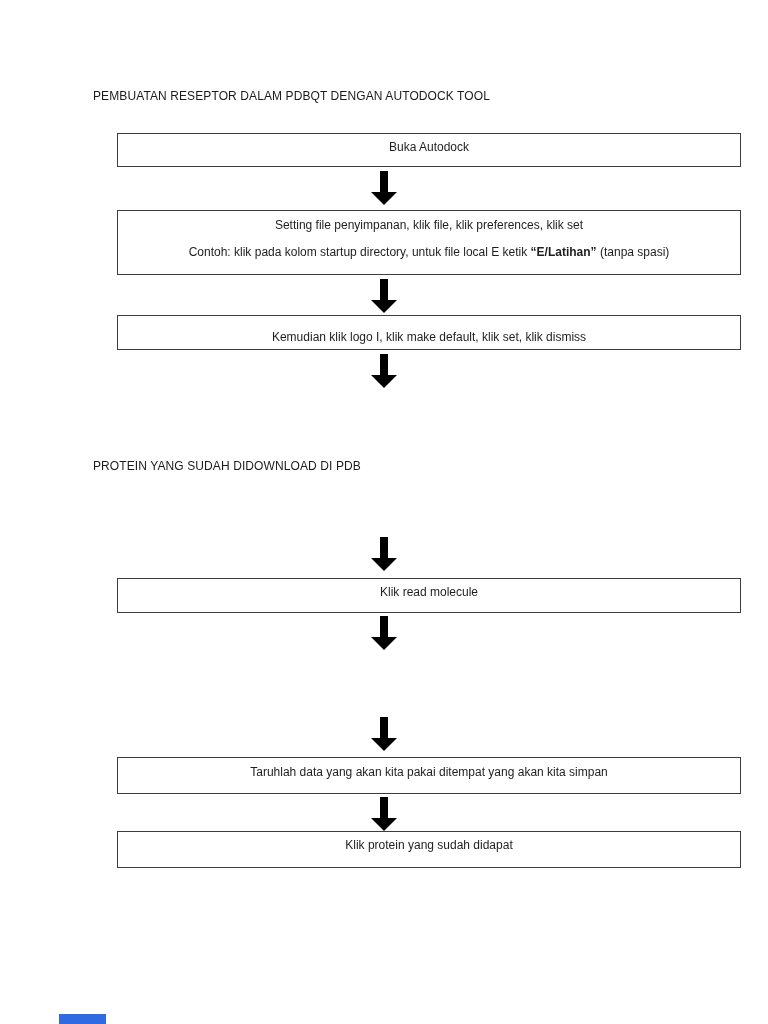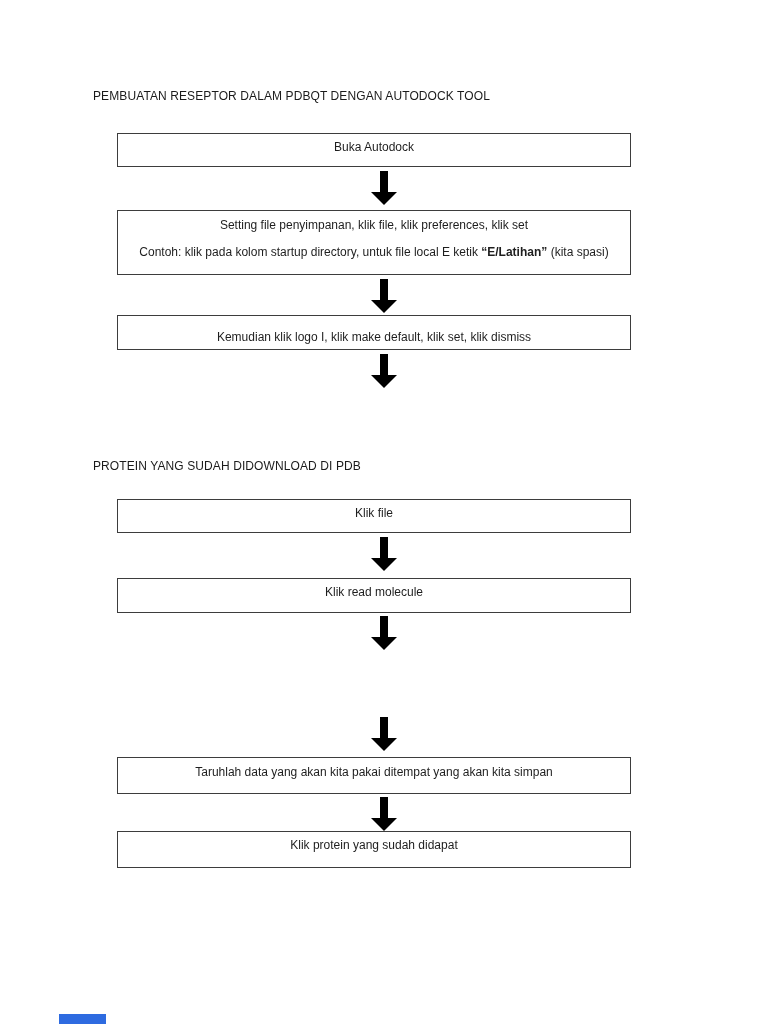--- a/index.html
+++ b/index.html
@@ -24,21 +24,21 @@
     color: #1b1b1b;
     letter-spacing: 0.1px;
     white-space: nowrap;
   }
   .title-1 { top: 89px; }
   .title-2 { top: 459px; }
 
   .flow-box {
     position: absolute;
     left: 117px;
-    width: 514px;
+    width: 624px;
     background: #ffffff;
     border: 1.5px solid #3d3d3d;
     text-align: center;
     font-size: 12px;
     line-height: 14px;
     color: #1e1e1e;
   }
   .flow-box p { margin: 0; }
 
   .box-1 { top: 133px; height: 34px; padding-top: 6px; }
@@ -101,43 +101,40 @@
     <p>Buka Autodock</p>
   </div>
 
   <div class="flow-arrow arrow-1">
     <div class="arrow-stem"></div>
     <div class="arrow-head"></div>
   </div>
 
   <div class="flow-box box-2">
     <p>Setting file penyimpanan, klik file, klik preferences, klik set</p>
-    <p class="p2"><span>Contoh: klik pada kolom startup directory, untuk file local E ketik </span><strong>“E/Latihan”</strong><span> (kita spasi)</span></p>
+    <p class="p2"><span>Contoh: klik pada kolom startup directory, untuk file local E ketik </span><strong>“E/Latihan”</strong><span> (tanpa spasi)</span></p>
   </div>
 
   <div class="flow-arrow arrow-2">
     <div class="arrow-stem"></div>
     <div class="arrow-head"></div>
   </div>
 
   <div class="flow-box box-3">
     <p>Kemudian klik logo I, klik make default, klik set, klik dismiss</p>
   </div>
 
   <div class="flow-arrow arrow-3">
     <div class="arrow-stem"></div>
     <div class="arrow-head"></div>
   </div>
 
 
   <div class="section-title title-2">PROTEIN YANG SUDAH DIDOWNLOAD DI PDB</div>
 
-  <div class="flow-box box-5">
-    <p>Klik file</p>
-  </div>
 
   <div class="flow-arrow arrow-4">
     <div class="arrow-stem"></div>
     <div class="arrow-head"></div>
   </div>
 
   <div class="flow-box box-6">
     <p>Klik read molecule</p>
   </div>
 

